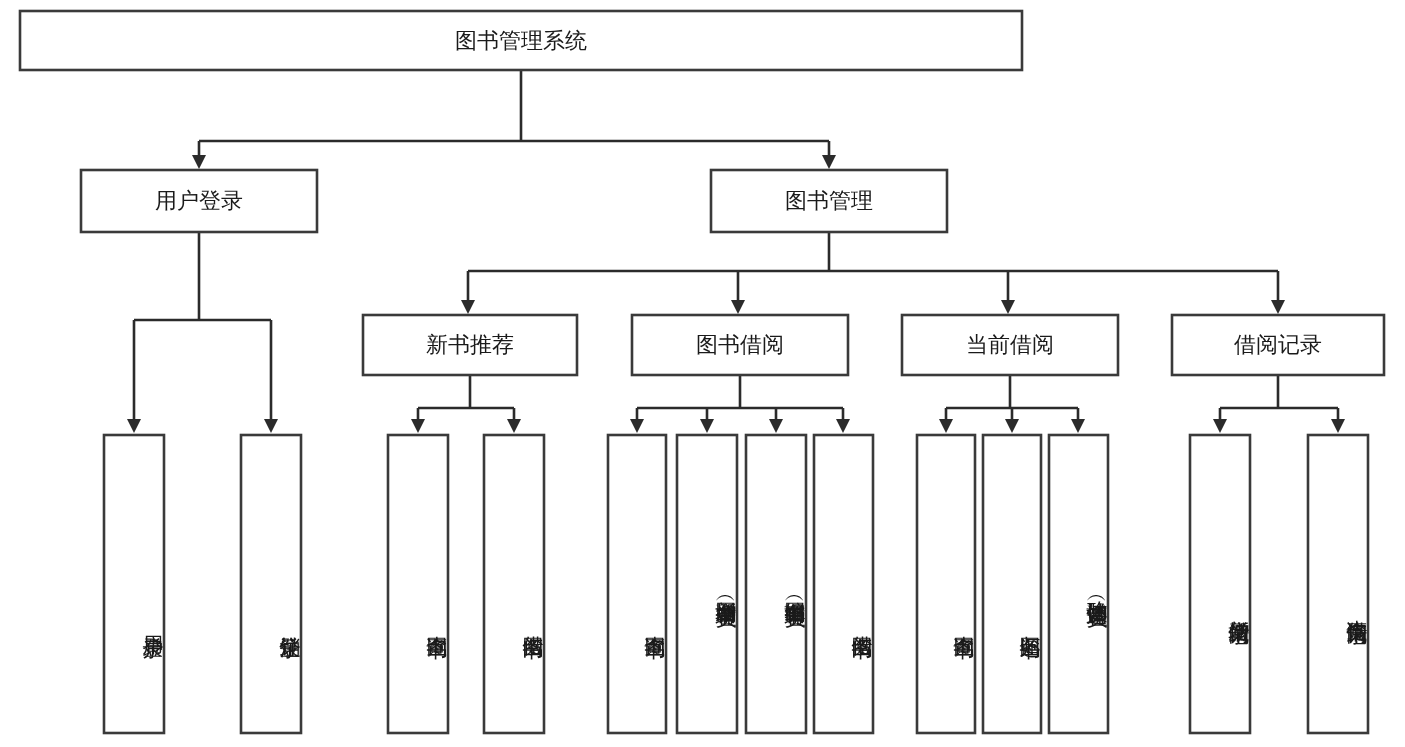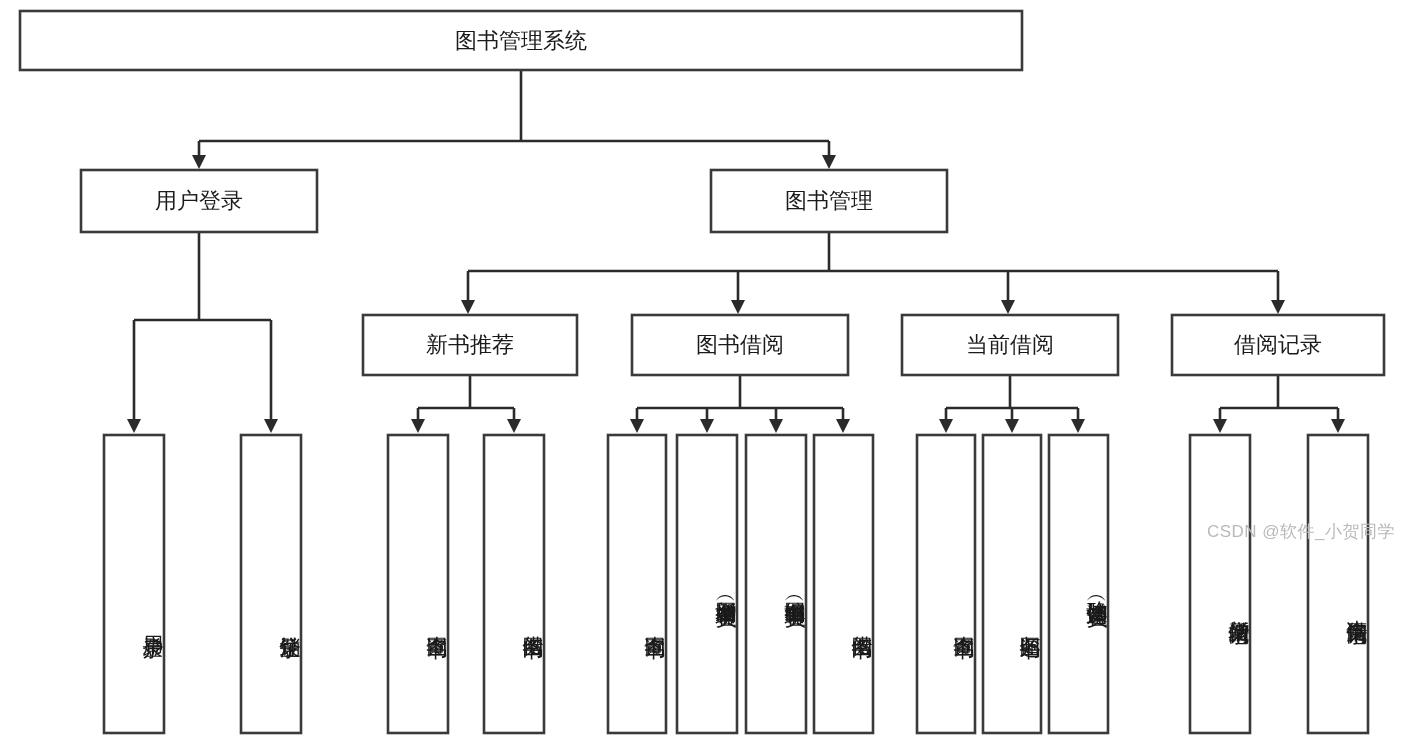--- a/index.html
+++ b/index.html
@@ -204,14 +204,13 @@
   <div class="leaf-label" style="left:608px; top:508px; width:58px; height:225px;">查询图书</div>
   <div class="leaf-label" style="left:677px; top:443px; width:60px; height:290px;">新增图书（管理员）</div>
   <div class="leaf-label" style="left:746px; top:443px; width:60px; height:290px;">编辑图书（管理员）</div>
   <div class="leaf-label" style="left:814px; top:508px; width:59px; height:225px;">借阅图书</div>
   <div class="leaf-label" style="left:917px; top:508px; width:58px; height:225px;">查询图书</div>
   <div class="leaf-label" style="left:983px; top:508px; width:58px; height:225px;">归还图书</div>
   <div class="leaf-label" style="left:1049px; top:443px; width:59px; height:290px;">确认归还（管理员）</div>
   <div class="leaf-label" style="left:1190px; top:478px; width:60px; height:255px;">新增借阅记录</div>
   <div class="leaf-label" style="left:1308px; top:478px; width:60px; height:255px;">查询借阅记录</div>
 
-  <div class="watermark">CSDN @软件_小贺同学</div>
 </div>
 
 </body></html>

